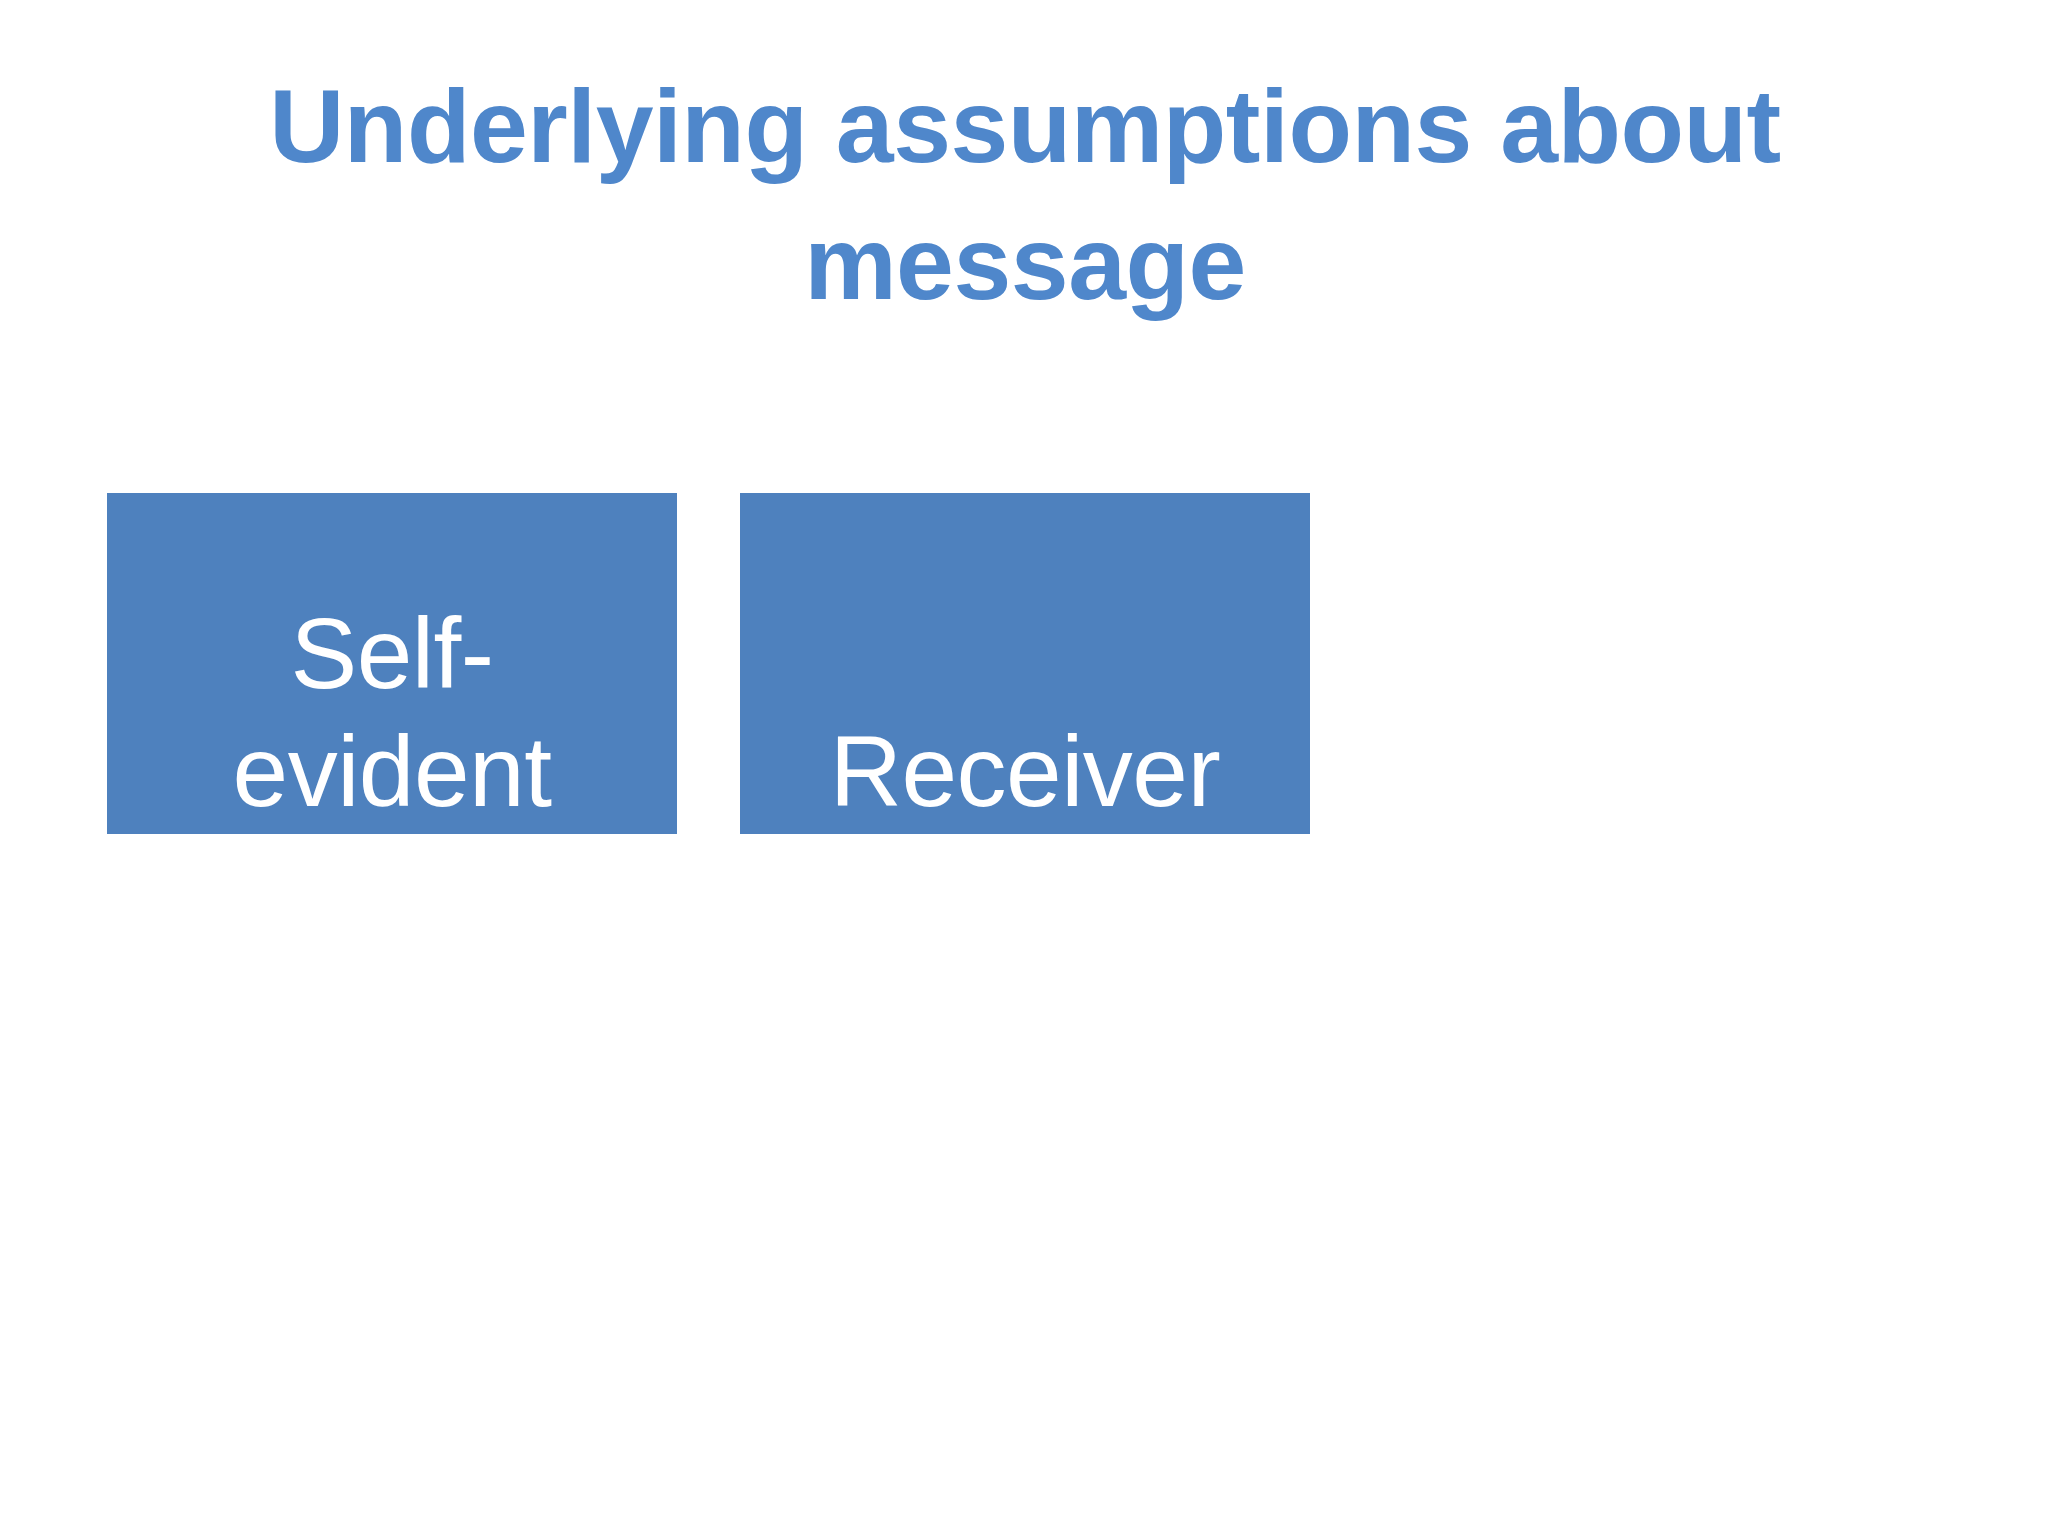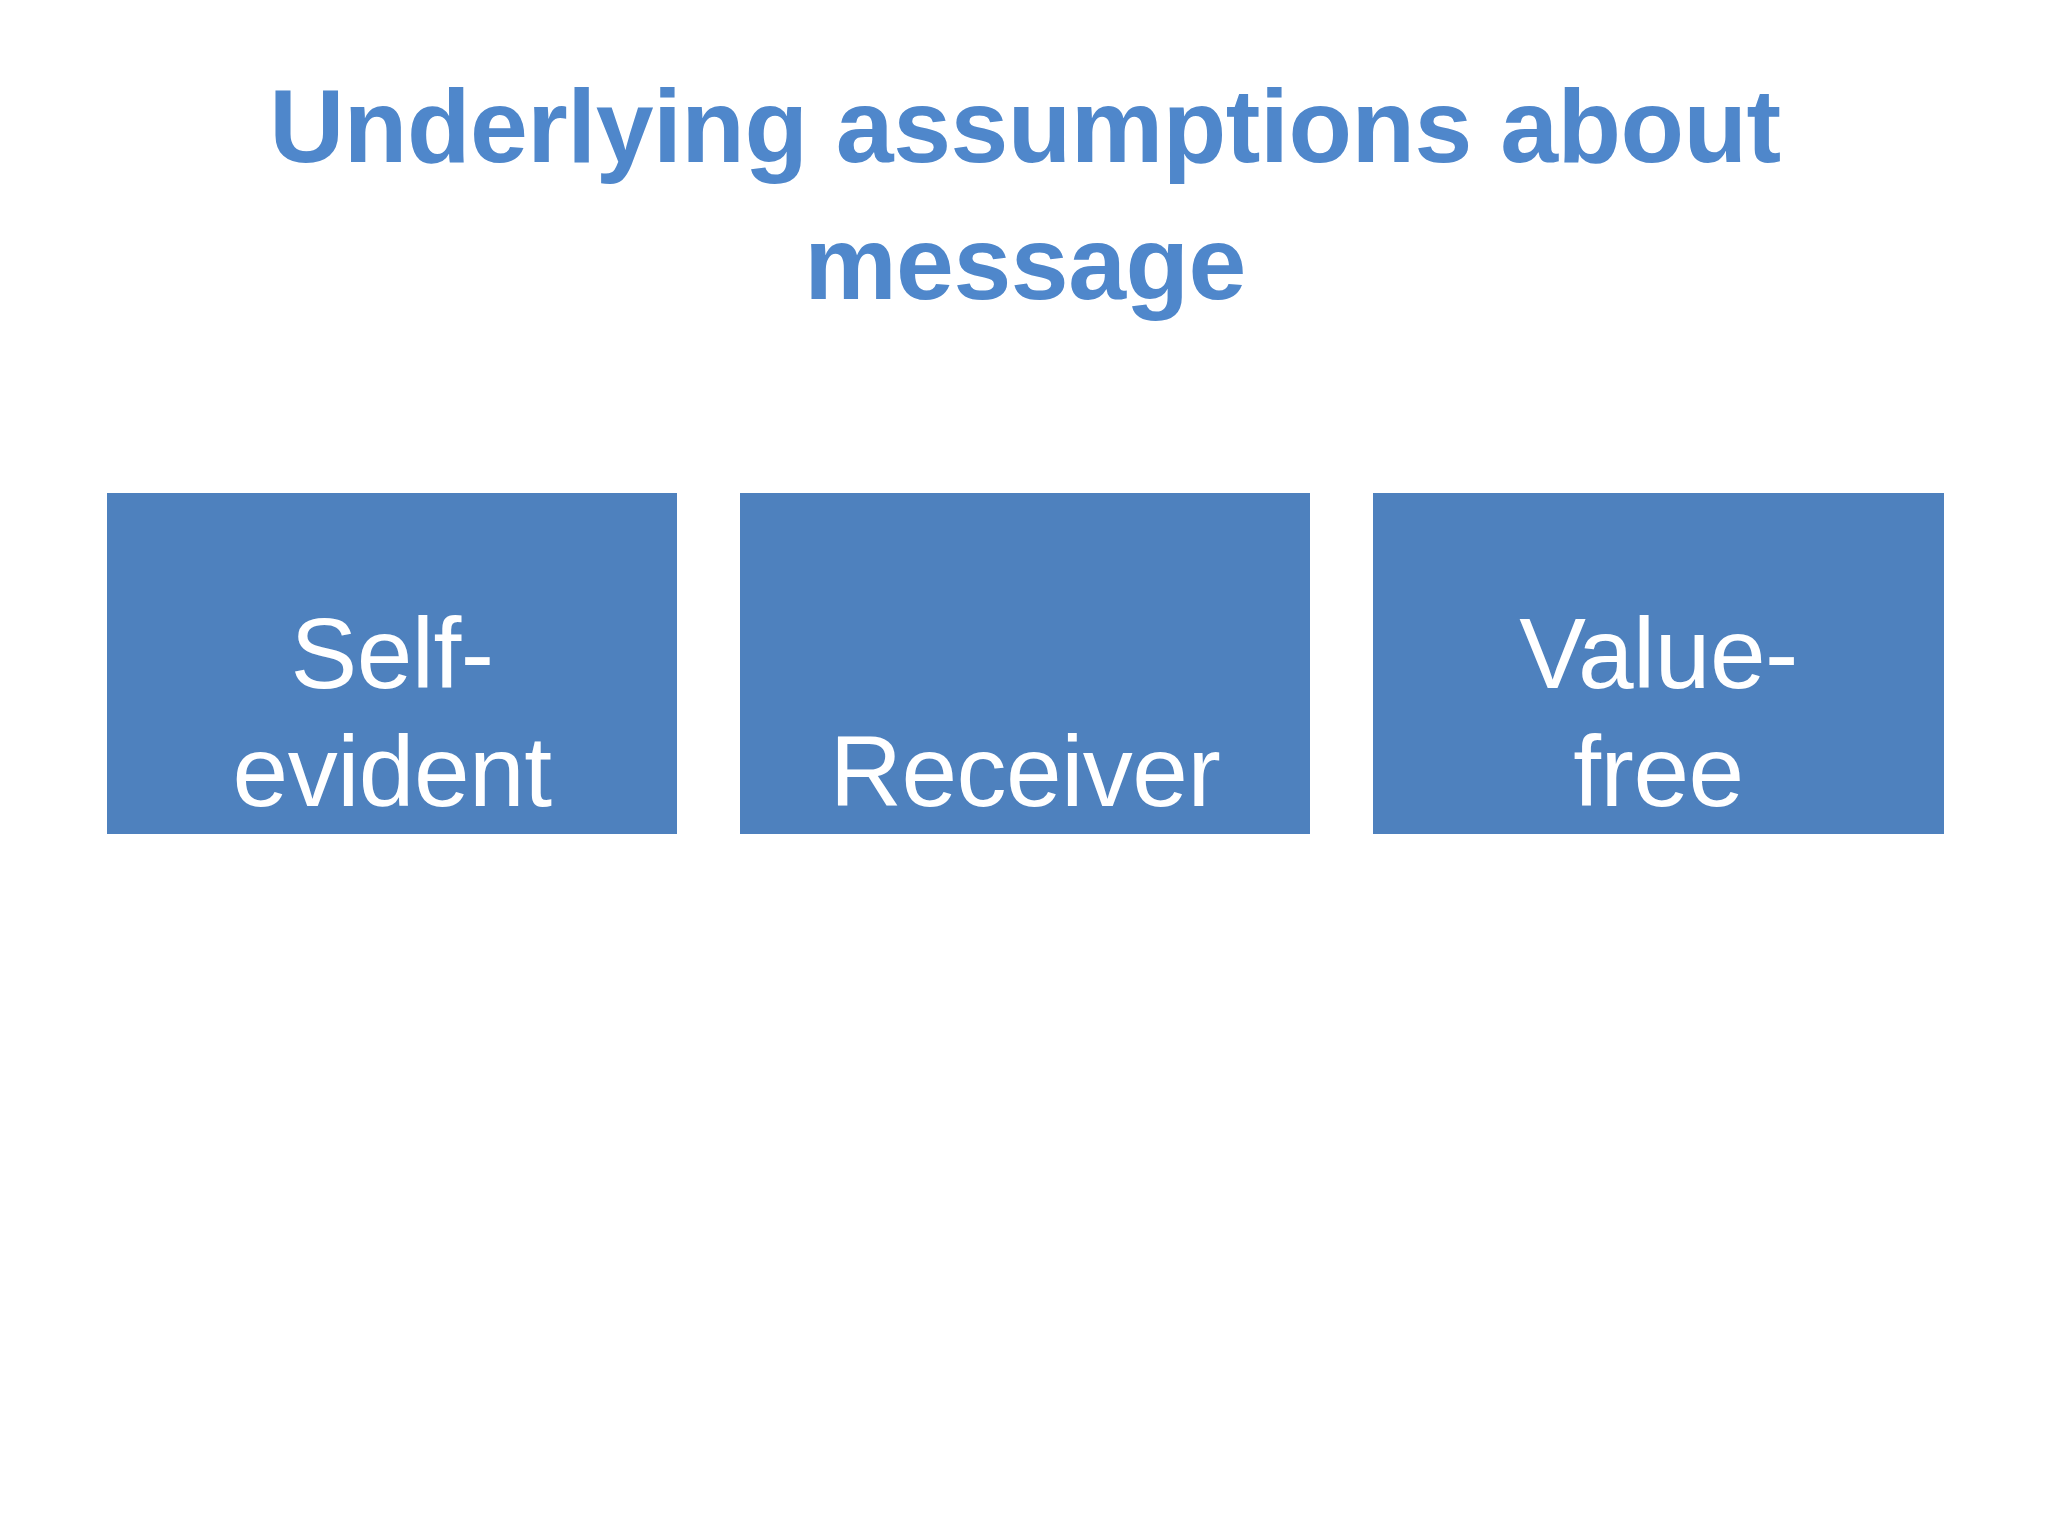--- a/index.html
+++ b/index.html
@@ -81,20 +81,16 @@
       <span class="concept-box-label">Self-
 evident</span>
     </div>
 
 
 
     <div class="concept-box">
       <span class="concept-box-label">Receiver</span>
     </div>
 
-    <div class="concept-box">
-      <span class="concept-box-label">Value-
-free</span>
-    </div>
 
 
   </div>
 </div>
 
 </body></html>

